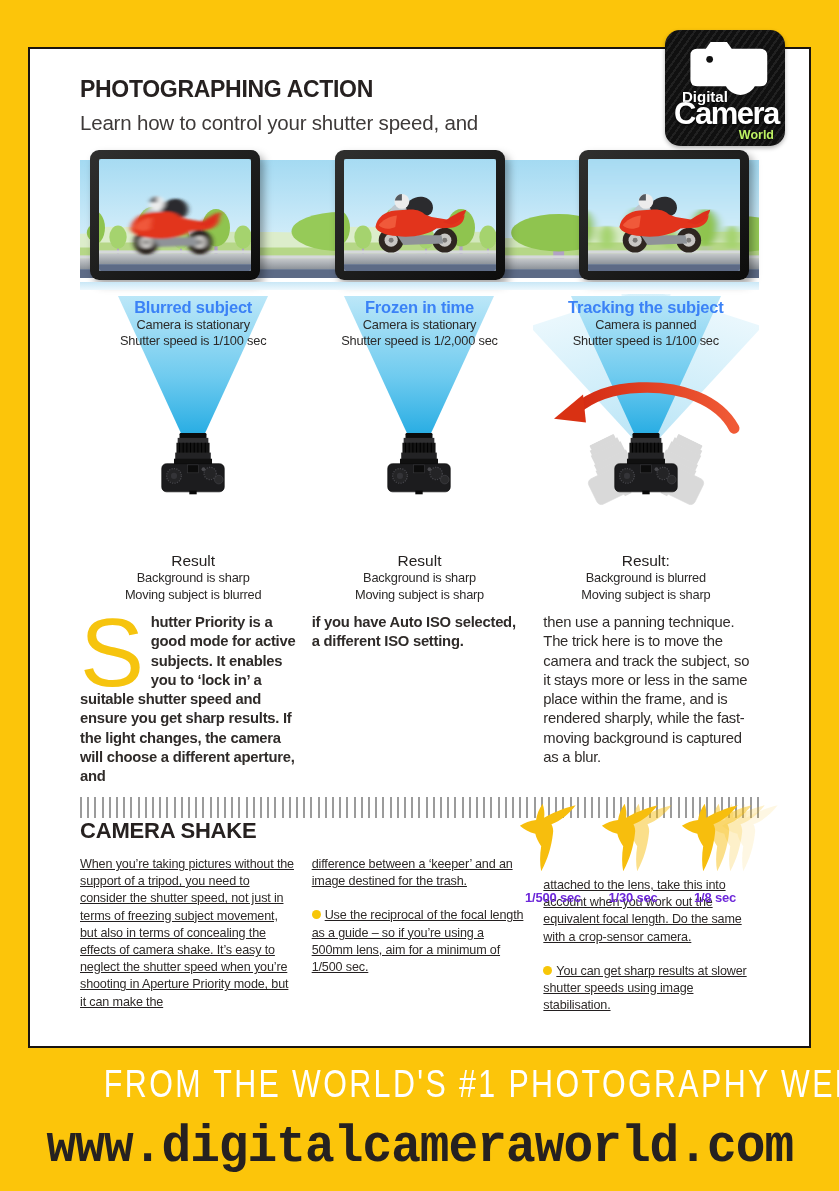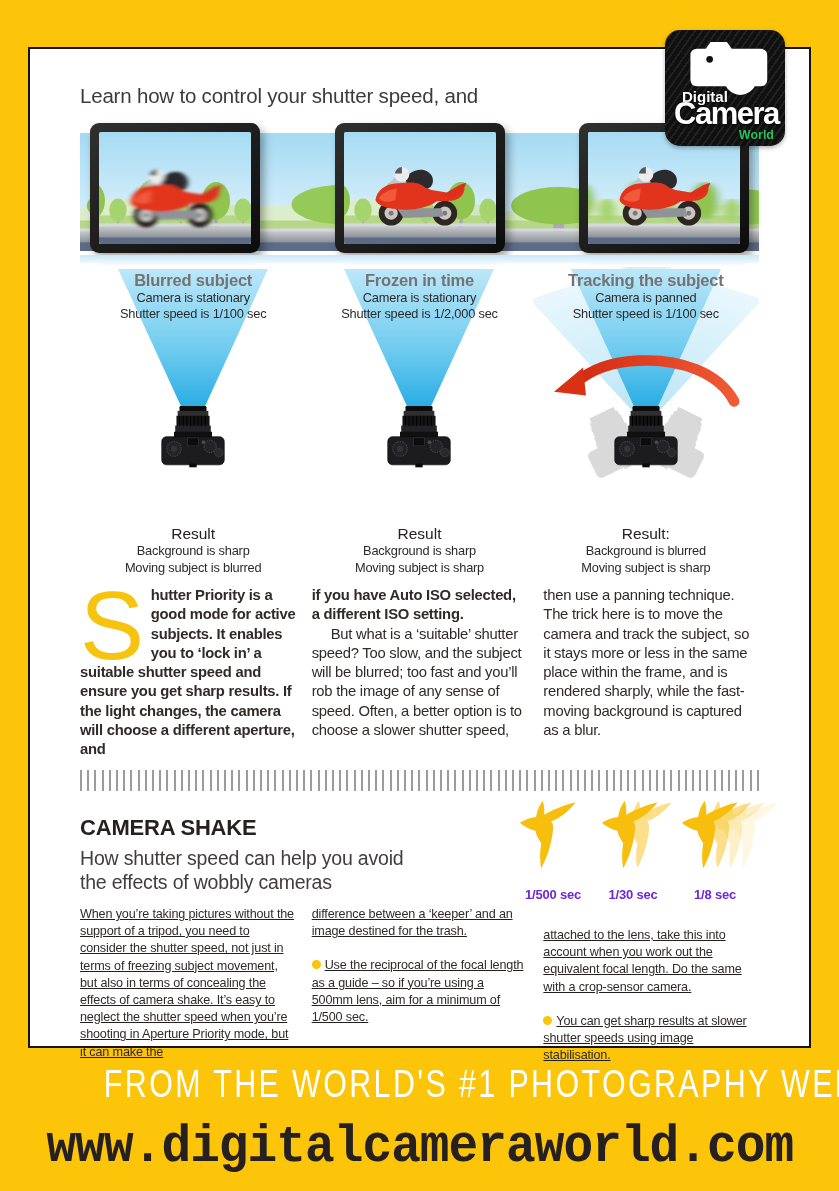--- a/index.html
+++ b/index.html
@@ -37,21 +37,21 @@
     box-shadow:4px 5px 8px rgba(0,0,0,.35);
   }
   .screen { width:100%; height:100%; background:#bfe2f4; border-radius:2px; overflow:hidden;
             box-shadow:inset 0 0 0 1px #3c3c3c; }
   .screen svg { display:block; width:100%; height:100%; }
 
   
   .diag-row { display:flex; margin-top:6px; height:216px; }
   .diag { position:relative; flex:1; }
   .labels { position:relative; z-index:4; text-align:center; padding-top:4px; }
-  .labels .h { font-size:16.5px; font-weight:bold; color:#737373; letter-spacing:-.2px; }
+  .labels .h { font-size:16.5px; font-weight:bold; color:#3b82f6; letter-spacing:-.2px; }
   .labels .s { font-size:12.8px; line-height:16px; color:#2c2a29; letter-spacing:-.2px; }
   .cone-svg { position:absolute; left:50%; top:0; transform:translateX(-50%);
               width:226px; height:150px; z-index:1; }
   .cam { position:absolute; left:50%; top:138px; transform:translateX(-50%);
          width:92px; height:78px; z-index:3; }
   .cam.ghostL { transform:translateX(-50%) translate(-16px,0) rotate(-26deg);
                 transform-origin:50% 85%;
                 filter:brightness(0) invert(73%) opacity(.55); z-index:2; }
   .cam.ghostR { transform:translateX(-50%) translate(16px,0) rotate(26deg);
                 transform-origin:50% 85%;
@@ -71,21 +71,21 @@
   .b { font-weight:bold; }
   .dropcap { float:left; font-size:96px; line-height:74px; color:#F6C40E;
              margin:3px 7px 0 0; font-weight:400; }
   .indent { text-indent:19px; }
 
   
   .divider { margin-top:8px; height:21px;
              background:repeating-linear-gradient(90deg,#9b9b9b 0 2px,transparent 2px 7.2px); }
 
   
-  .cshake { position:relative; margin-top:24px; }
+  .cshake { position:relative; margin-top:0; }
   .cshake h2 { font-size:22px; font-weight:bold; color:#262120; letter-spacing:-.2px; }
   .cshake .sub { margin-top:6px; font-size:19.5px; line-height:23.5px; color:#403d3c; letter-spacing:-.2px; }
   .birds { position:absolute; right:-4px; top:-26px; width:248px; height:120px; z-index:3; }
   .bird-group { position:absolute; top:0; height:96px; }
   .bird-group svg { position:absolute; top:0; left:0; width:66px; height:94px; }
   .bg1 { left:2px; width:66px; } .bg2 { left:84px; width:96px; } .bg3 { left:164px; width:110px; }
   .ghost1 { transform:translateX(14px); opacity:.48; }
   .ghost2 { transform:translateX(27px); opacity:.22; }
   .ghost3 { transform:translateX(40px); opacity:.11; }
   .bird-label { position:absolute; top:98px; font-size:13px; font-weight:bold; color:#6d28d9;
@@ -103,21 +103,21 @@
   .logo { position:absolute; left:665px; top:30px; width:120px; height:116px;
           background:#101010; border-radius:15px; overflow:hidden; z-index:6;
           box-shadow:0 2px 4px rgba(0,0,0,.3); }
   .logo .stripes { position:absolute; inset:0;
           background:repeating-linear-gradient(125deg, rgba(255,255,255,.07) 0 2px, transparent 2px 6px); }
   .logo .camicon { position:absolute; left:12px; top:4px; width:96px; height:68px; }
   .logo .t-digital { position:absolute; left:17px; top:58px; color:#fff; font-size:15px;
           font-weight:bold; text-shadow:0 1px 2px #000; }
   .logo .t-camera { position:absolute; left:9px; top:66px; color:#fff; font-size:31px;
           font-weight:bold; letter-spacing:-1.5px; text-shadow:0 1px 3px #000; }
-  .logo .t-world { position:absolute; right:11px; top:98px; color:#22c55e; font-size:12.5px;
+  .logo .t-world { position:absolute; right:11px; top:98px; color:#bef264; font-size:12.5px;
           font-weight:bold; text-shadow:0 1px 2px #000; }
 
   
   .footer { position:absolute; left:0; top:1048px; width:839px; height:143px; text-align:center; }
   .tagline { margin-top:15px; }
   .tagline span { display:inline-block; transform:scaleX(.8); transform-origin:center;
                   font-size:38px; font-weight:400; color:#fff; letter-spacing:3px; white-space:nowrap; }
   .url { margin-top:13px;font-family:Liberation Mono, monospace; }
   .url span { display:inline-block; transform:scaleX(.97); transform-origin:center;
               font-size:51px; font-weight:bold; color:#262120; letter-spacing:-1px; white-space:nowrap; }
@@ -243,20 +243,21 @@
     </symbol>
   </defs>
 </svg>
 
 <div class="page">
 
   <div class="panel">
     <div class="content">
 
       <div class="hdr">
+        <h1>PHOTOGRAPHING ACTION</h1>
         <div class="sub">
           <div>Learn how to control your shutter speed, and</div>
         </div>
       </div>
 
       <div class="banner">
         <svg class="banner-bg" viewBox="0 0 200 120" preserveAspectRatio="none">
             <use href="#landscape"></use>
           </svg>
         <div class="frames">
@@ -370,35 +371,30 @@
       </div>
 
       <div class="article">
         <div class="col">
           <p class="b">
             <span class="dropcap">S</span><span>hutter Priority is a good mode for active subjects. It enables you to ‘lock in’ a suitable shutter speed and ensure you get sharp results. If the light changes, the camera will choose a different aperture, and</span>
           </p>
         </div>
         <div class="col">
           <p class="b">if you have Auto ISO selected, a different ISO setting.</p>
-          <p class="indent">But what is a ‘suitable’ shutter speed? Too slow, and the subject will be blurred; too fast and you’ll rob the image of any sense of speed. Often, a better option is to choose a slower shutter speed,</p>
         </div>
         <div class="col">
           <p>then use a panning technique. The trick here is to move the camera and track the subject, so it stays more or less in the same place within the frame, and is rendered sharply, while the fast-moving background is captured as a blur.</p>
         </div>
       </div>
 
       <div class="divider"></div>
 
       <div class="cshake">
         <h2>CAMERA SHAKE</h2>
-        <div class="sub">
-          <div>How shutter speed can help you avoid</div>
-          <div>the effects of wobbly cameras</div>
-        </div>
 
         <div class="birds">
           <div class="bird-group bg1">
             <svg viewBox="0 0 90 104">
                 <use href="#bird" fill="#F7BE0D"></use>
               </svg>
           </div>
           <div class="bird-group bg2">
             <svg class="ghost1" viewBox="0 0 90 104">
                 <use href="#bird" fill="#F7BE0D"></use>

